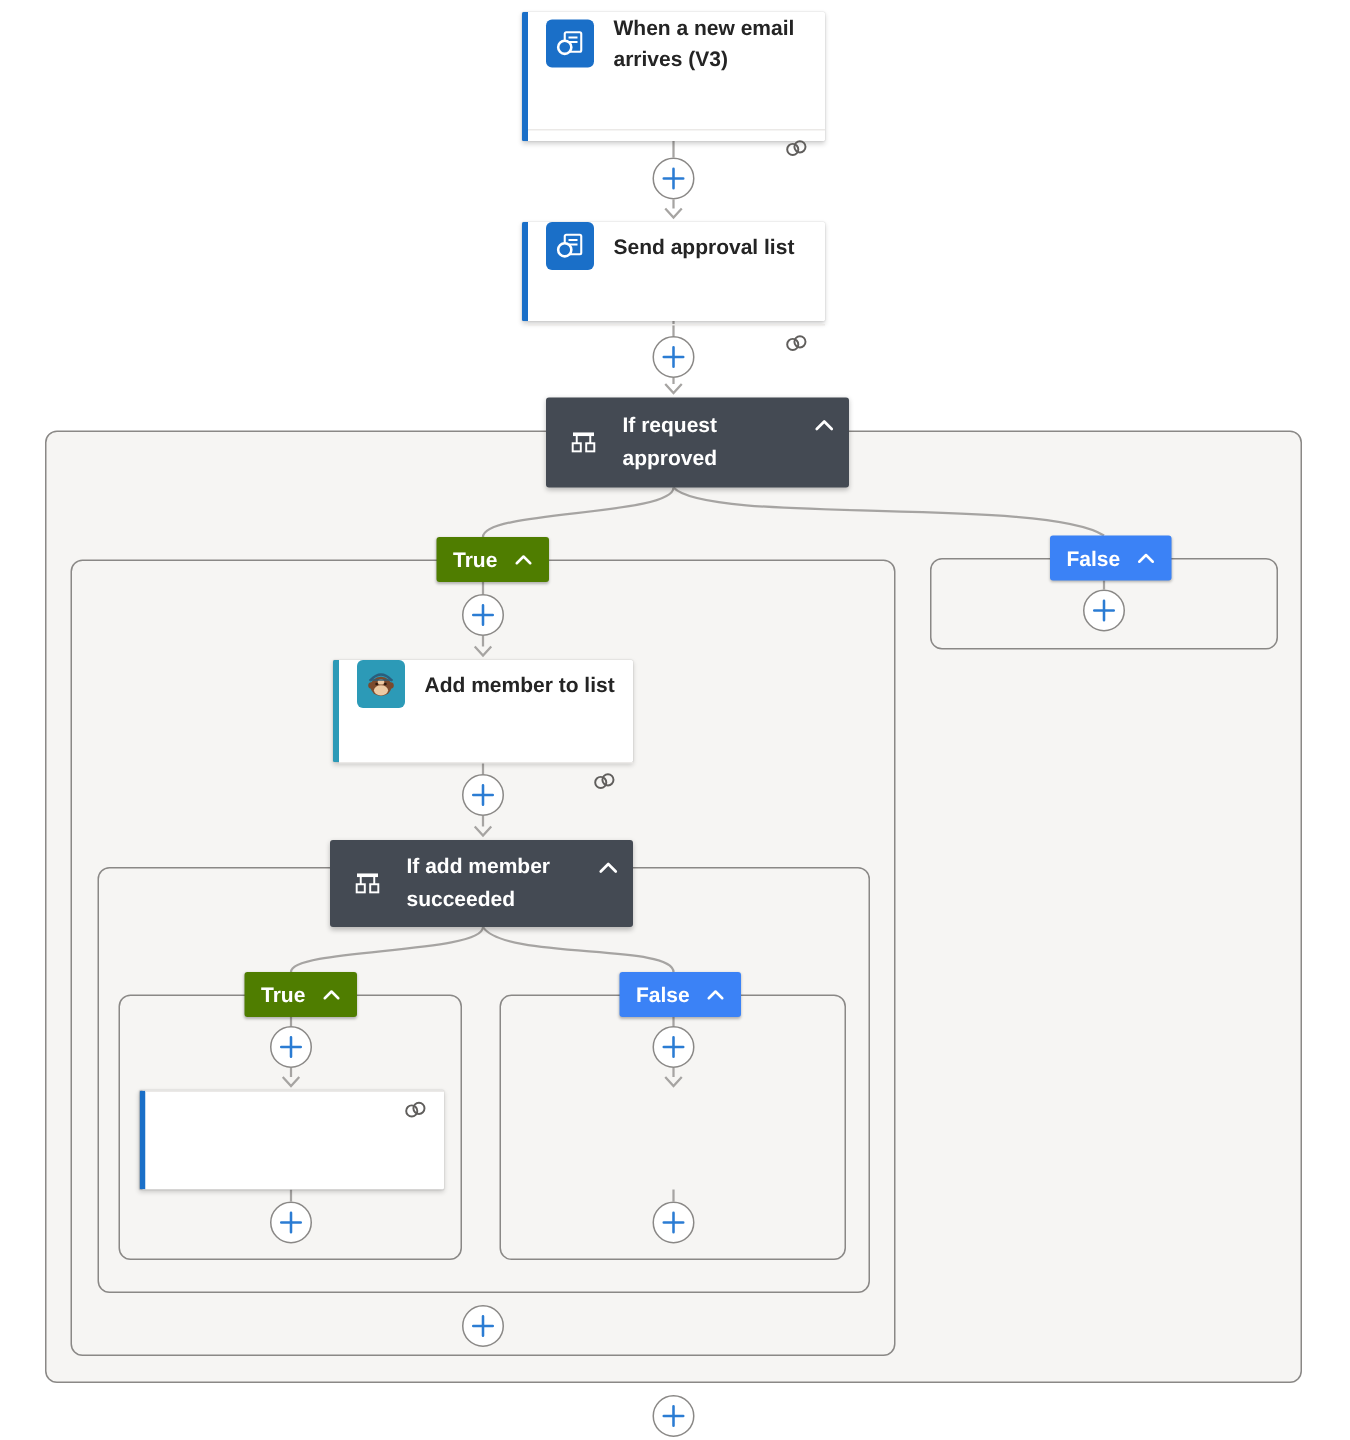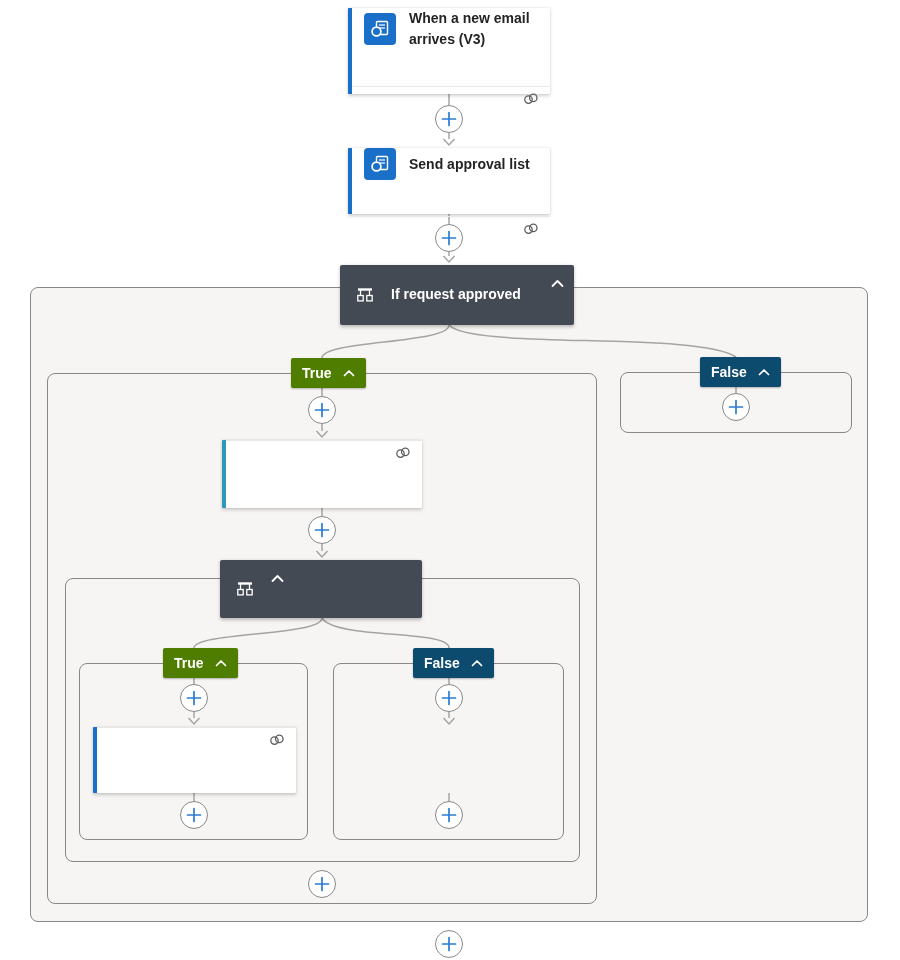--- a/index.html
+++ b/index.html
@@ -46,21 +46,21 @@
   .condition-title { flex:1; font-size:14px; font-weight:bold; line-height:1.55; }
   .cond-chevron { align-self:flex-start; margin-top:6px; cursor:pointer; }
   
   .branch-label {
     position:absolute; z-index:3; height:30px; border-radius:2px;
     display:flex; align-items:center; justify-content:center; gap:11px;
     color:#fff; font-size:14px; font-weight:bold; padding:0 11px;
     box-shadow:0 1px 2px rgba(0,0,0,.28); cursor:pointer;
   }
   .branch-label.green { background:#4f7d00; }
-  .branch-label.red   { background:#0c4a6e; }
+  .branch-label.red   { background:#3b82f6; }
   
   .plus {
     position:absolute; z-index:3; width:28px; height:28px; border-radius:50%;
     background:#ffffff; border:1px solid #8a8886;
     display:flex; align-items:center; justify-content:center; cursor:pointer;
   }
 </style>
 </head>
 <body>
 
@@ -136,21 +136,21 @@
       <span class="card-title">Send approval list</span>
     </div>
     <div class="card-footer">
       <svg width="18" height="14" viewBox="0 0 18 14" fill="none" stroke="#605e5c" stroke-width="1.3">
         <circle cx="6.5" cy="7.6" r="3.7"></circle>
           <circle cx="11.3" cy="5.9" r="3.7"></circle>
       </svg>
     </div>
   </div>
 
-  <div class="condition" style="left:340px; top:265px; width:234px; height:60px;">
+  <div class="condition" style="left:364px; top:265px; width:202px; height:60px;">
     <svg width="22" height="22" viewBox="0 0 22 22">
       <path d="M4 5.5 H18" stroke="#fff" stroke-width="2.4" fill="none"></path>
       <path d="M6.5 5.5 V11.5 M15.5 5.5 V11.5" stroke="#fff" stroke-width="1.3" fill="none"></path>
       <rect x="3.8" y="11.5" width="5.4" height="5.4" fill="none" stroke="#fff" stroke-width="1.3"></rect>
       <rect x="12.8" y="11.5" width="5.4" height="5.4" fill="none" stroke="#fff" stroke-width="1.3"></rect>
     </svg>
     <span class="condition-title">If request approved</span>
     <svg class="cond-chevron" width="13" height="9" viewBox="0 0 13 9" fill="none" stroke="#fff" stroke-width="1.8" stroke-linecap="round" stroke-linejoin="round">
       <path d="M1.5 7 L6.5 2 L11.5 7"></path>
     </svg>
@@ -163,35 +163,52 @@
     </svg>
   </div>
   <div class="branch-label red" style="left:700px; top:357px;">
     <span>False</span>
     <svg width="12" height="8" viewBox="0 0 12 8" fill="none" stroke="#fff" stroke-width="1.7" stroke-linecap="round" stroke-linejoin="round">
       <path d="M1.5 6.5 L6 2 L10.5 6.5"></path>
     </svg>
   </div>
 
   <div class="card teal" style="left:222px; top:440px; width:200px; height:68px;">
+    <div class="card-header">
+      <div class="app-icon mailchimp">
+        <svg width="24" height="24" viewBox="0 0 24 24">
+          <circle cx="5.6" cy="13" r="2.1" fill="#7b4a2d"></circle>
+          <circle cx="18.4" cy="13" r="2.1" fill="#7b4a2d"></circle>
+          <ellipse cx="12" cy="13.6" rx="7" ry="6.4" fill="#7b4a2d"></ellipse>
+          <ellipse cx="12" cy="16.2" rx="4.7" ry="3.4" fill="#eccaa4"></ellipse>
+          <ellipse cx="12" cy="10.6" rx="2.2" ry="1.7" fill="#eccaa4"></ellipse>
+          <circle cx="9.1" cy="12" r="0.9" fill="#2d1a10"></circle>
+          <circle cx="14.9" cy="12" r="0.9" fill="#2d1a10"></circle>
+          <path d="M5 10.5 Q12 2.5 19 10.5 L19.4 8.6 Q12 1 4.6 8.6 Z" fill="#2b5d7c"></path>
+          <path d="M4 9.8 L20 9.8 L20 8.9 L4 8.9 Z" fill="#2b5d7c"></path>
+        </svg>
+      </div>
+      <span class="card-title">Add member to list</span>
+    </div>
     <div class="card-footer">
       <svg width="18" height="14" viewBox="0 0 18 14" fill="none" stroke="#605e5c" stroke-width="1.3">
         <circle cx="6.5" cy="7.6" r="3.7"></circle>
           <circle cx="11.3" cy="5.9" r="3.7"></circle>
       </svg>
     </div>
   </div>
 
   <div class="condition" style="left:220px; top:560px; width:202px; height:58px;">
     <svg width="22" height="22" viewBox="0 0 22 22">
       <path d="M4 5.5 H18" stroke="#fff" stroke-width="2.4" fill="none"></path>
       <path d="M6.5 5.5 V11.5 M15.5 5.5 V11.5" stroke="#fff" stroke-width="1.3" fill="none"></path>
       <rect x="3.8" y="11.5" width="5.4" height="5.4" fill="none" stroke="#fff" stroke-width="1.3"></rect>
       <rect x="12.8" y="11.5" width="5.4" height="5.4" fill="none" stroke="#fff" stroke-width="1.3"></rect>
     </svg>
+    <span class="condition-title">If add member succeeded</span>
     <svg class="cond-chevron" width="13" height="9" viewBox="0 0 13 9" fill="none" stroke="#fff" stroke-width="1.8" stroke-linecap="round" stroke-linejoin="round">
       <path d="M1.5 7 L6.5 2 L11.5 7"></path>
     </svg>
   </div>
 
   <div class="branch-label green" style="left:163px; top:648px;">
     <span>True</span>
     <svg width="12" height="8" viewBox="0 0 12 8" fill="none" stroke="#fff" stroke-width="1.7" stroke-linecap="round" stroke-linejoin="round">
       <path d="M1.5 6.5 L6 2 L10.5 6.5"></path>
     </svg>

